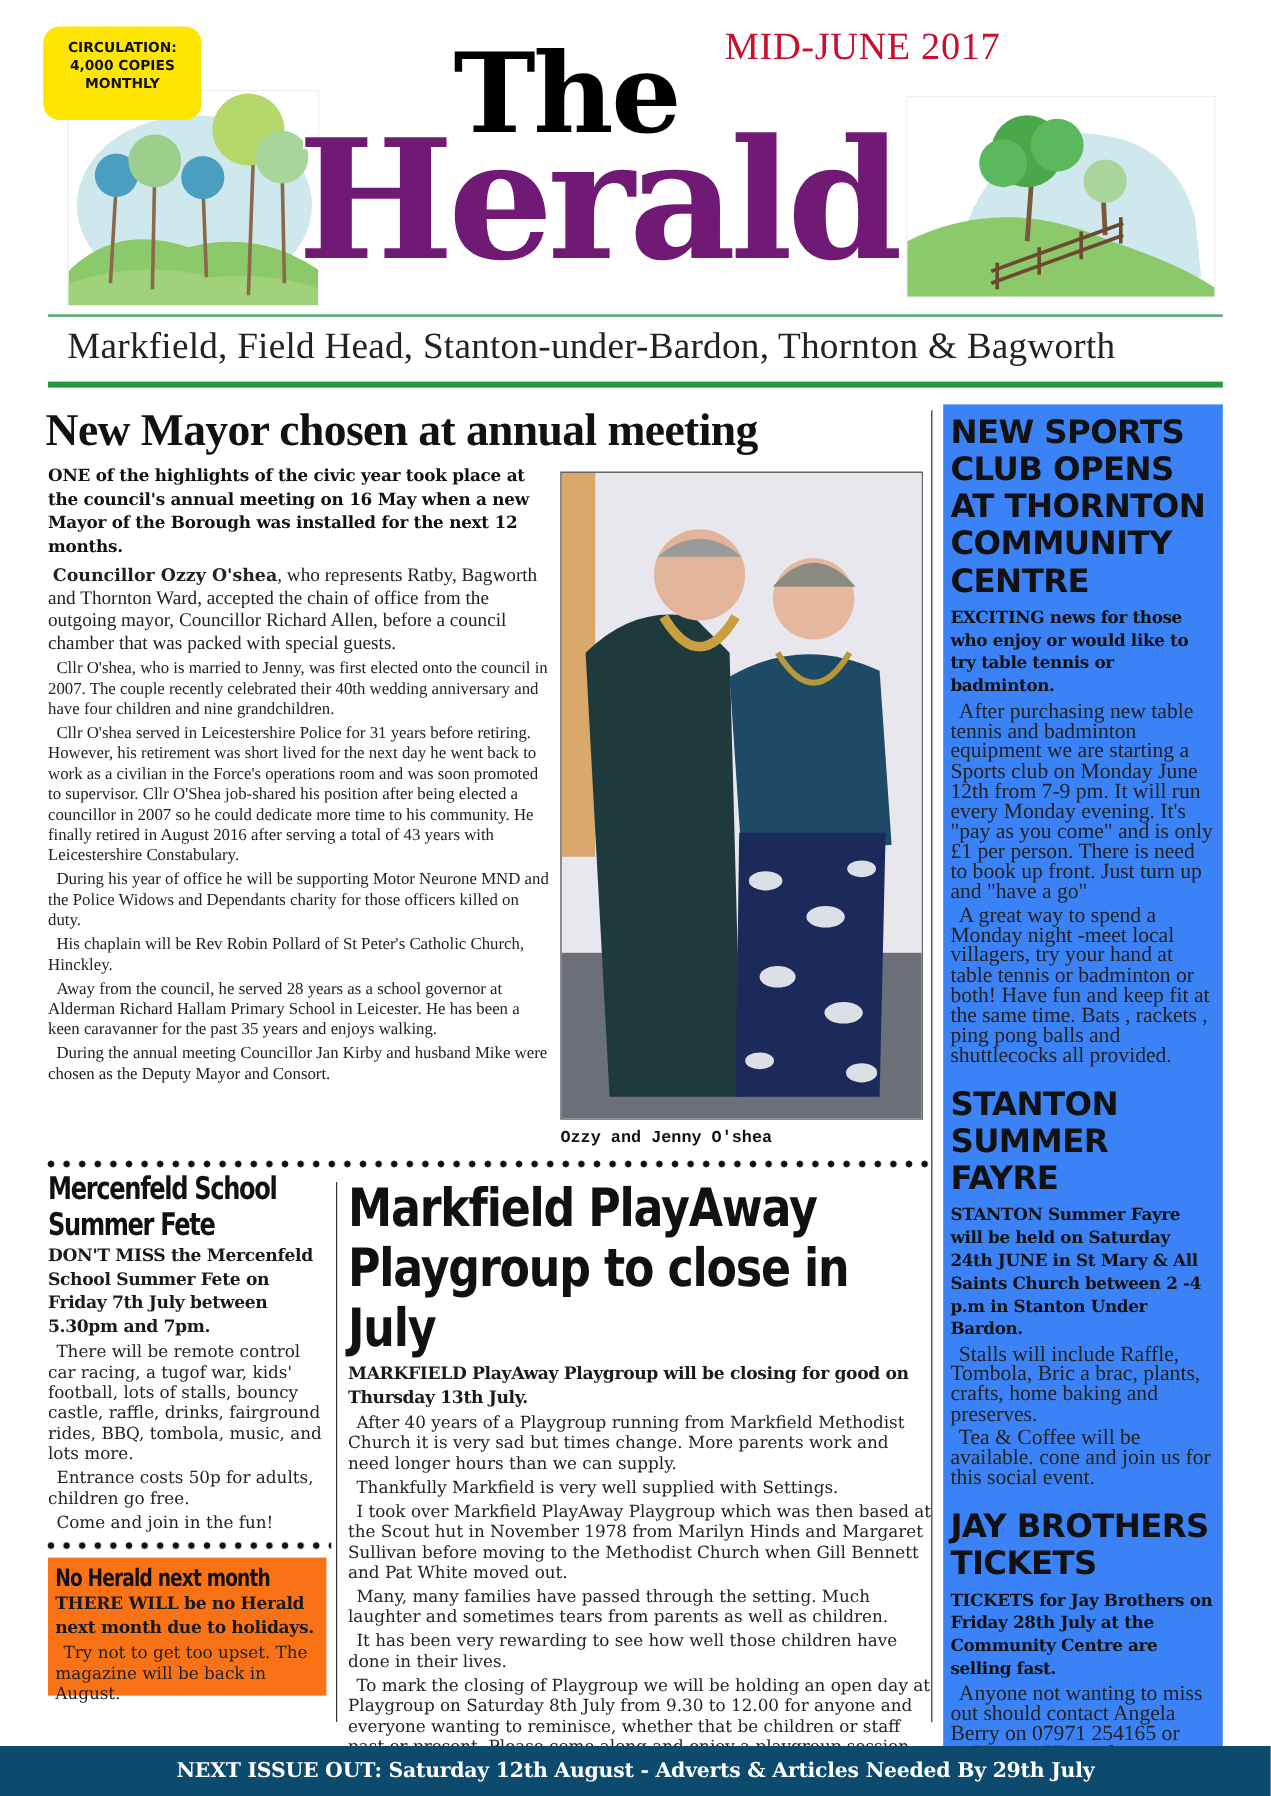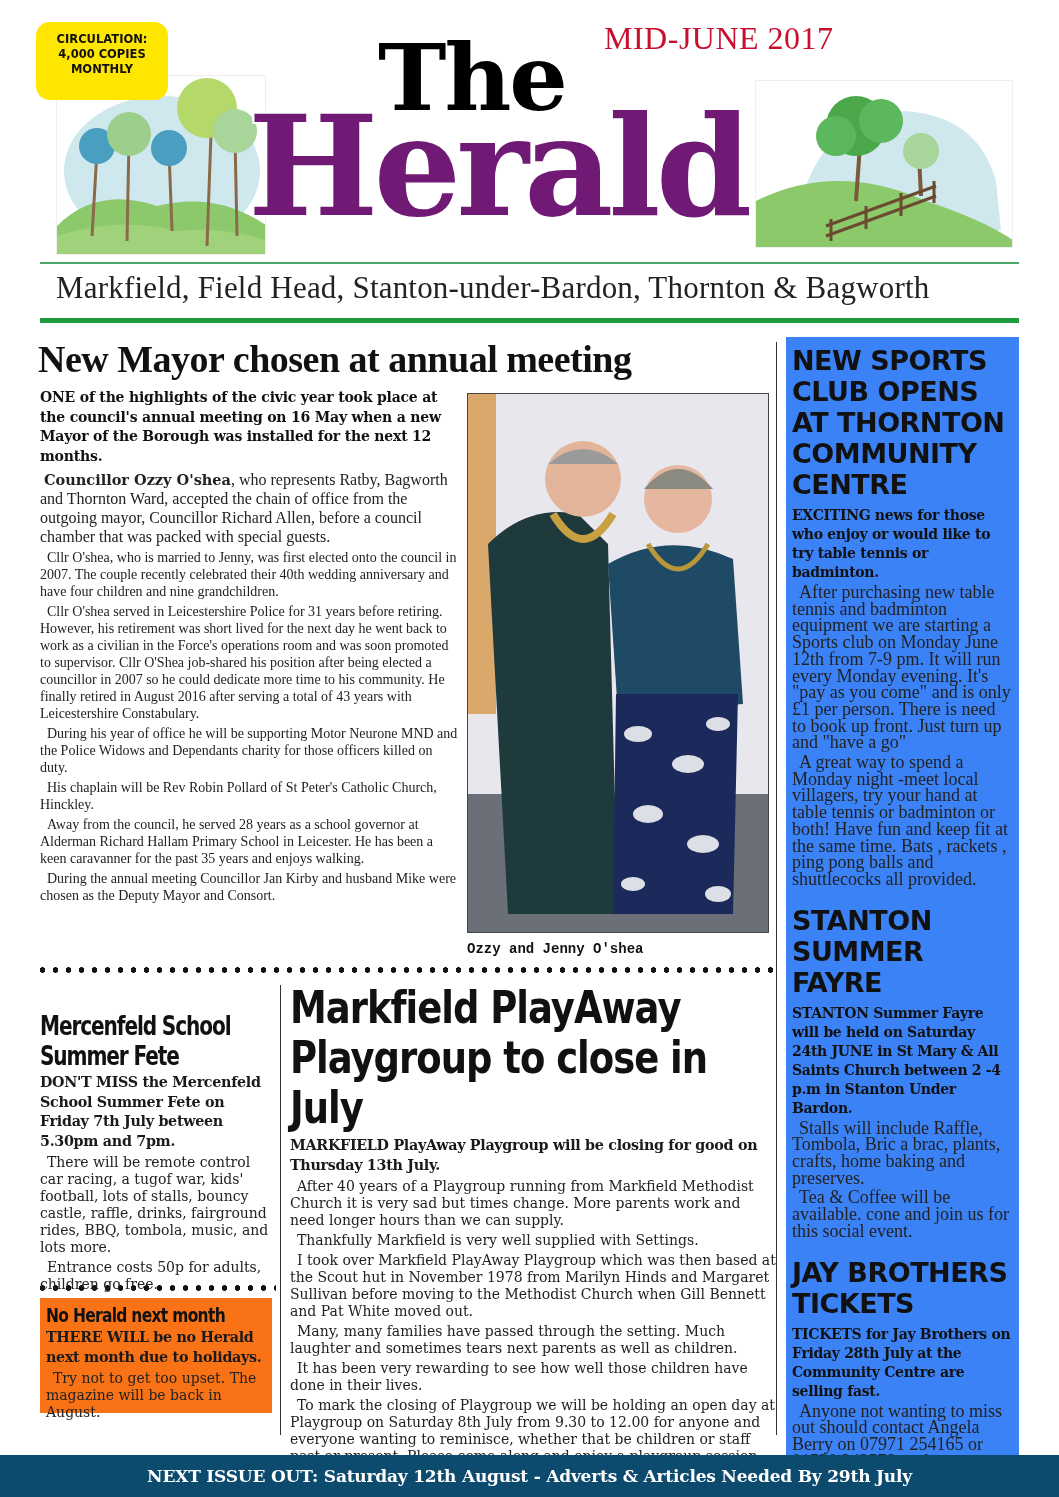--- a/index.html
+++ b/index.html
@@ -37,21 +37,21 @@
   .dots { position: absolute; height: 8px; background-image: radial-gradient(circle, #111 2.6px, transparent 3px); background-size: 13px 8px; background-repeat: repeat-x; }
 
   
   .sidebar { position: absolute; left: 786px; top: 337px; width: 233px; background: #3b82f6; padding: 4px 6px 8px 6px; }
   .sb-head { font-family: "DejaVu Sans", sans-serif; font-weight: bold; font-size: 27px; line-height: 31px; color: #111; letter-spacing: -0.5px; margin-bottom: 6px; }
   .sb-intro { font-family: "DejaVu Serif", serif; font-weight: bold; font-size: 14px; line-height: 19px; color: #111; margin-bottom: 2px; letter-spacing: -0.3px; }
   .sb-p { font-family: "Liberation Serif", serif; font-size: 18px; line-height: 16.7px; text-indent: 7px; color: #222; margin-bottom: 3px; }
   .sb-section { padding: 4px 0 10px 0; }
 
   
-  .school { position: absolute; left: 40px; top: 1011px; width: 232px; }
+  .school { position: absolute; left: 40px; top: 976px; width: 232px; }
   .cond-head { font-family: "DejaVu Sans", sans-serif; font-weight: bold; font-stretch: condensed; transform-origin: left top; color: #111; }
   .school-head { font-size: 26px; line-height: 30px; letter-spacing: -1.3px; transform: scaleX(0.86); width: 270px; }
   .school-intro { font-family: "DejaVu Serif", serif; font-weight: bold; font-size: 14.3px; line-height: 19.5px; margin-top: 2px; margin-bottom: 3px; letter-spacing: -0.3px; }
   .no-herald { position: absolute; left: 40px; top: 1298px; width: 232px; height: 115px; background: #f97316; padding: 5px 6px 4px 6px; }
   .nh-head { font-size: 20px; line-height: 24px; letter-spacing: -0.8px; transform: scaleX(0.86); width: 270px; }
 
   
   .play { position: absolute; left: 290px; top: 983px; width: 486px; }
   .play-head { font-family: "DejaVu Sans", sans-serif; font-weight: bold; font-size: 44px; line-height: 50px; color: #111; letter-spacing: -1.2px; transform: scaleX(0.84); transform-origin: left top; width: 580px; }
   .play-intro { font-family: "DejaVu Serif", serif; font-weight: bold; font-size: 14.3px; line-height: 19.5px; margin-top: 3px; margin-bottom: 3px; letter-spacing: -0.3px; }
@@ -209,19 +209,19 @@
   <p class="school-intro" style="margin-top:1px;">THERE WILL be no Herald next month due to holidays.</p>
   <p class="body-p">Try not to get too upset. The magazine will be back in August.</p>
 </section>
 
 <section class="play">
   <h2 class="play-head">Markfield PlayAway Playgroup to close in July</h2>
   <p class="play-intro">MARKFIELD PlayAway Playgroup will be closing for good on Thursday 13th July.</p>
   <p class="body-p">After 40 years of a Playgroup running from Markfield Methodist Church it is very sad but times change. More parents work and need longer hours than we can supply.</p>
   <p class="body-p">Thankfully Markfield is very well supplied with Settings.</p>
   <p class="body-p">I took over Markfield PlayAway Playgroup which was then based at the Scout hut in November 1978 from Marilyn Hinds and Margaret Sullivan before moving to the Methodist Church when Gill Bennett and Pat White moved out.</p>
-  <p class="body-p">Many, many families have passed through the setting. Much laughter and sometimes tears next parents as well as children.</p>
+  <p class="body-p">Many, many families have passed through the setting. Much laughter and sometimes tears from parents as well as children.</p>
   <p class="body-p">It has been very rewarding to see how well those children have done in their lives.</p>
   <p class="body-p">To mark the closing of Playgroup we will be holding an open day at Playgroup on Saturday 8th July from 9.30 to 12.00 for anyone and everyone wanting to reminisce, whether that be children or staff past or present. Please come along and enjoy a playgroup session and be childlike again.</p>
   <p class="play-sign">Angela Berry 07971 254165</p>
 </section>
 
 <footer class="footer">NEXT ISSUE OUT: Saturday 12th August - Adverts &amp; Articles Needed By 29th July</footer>
 
 </body></html>

